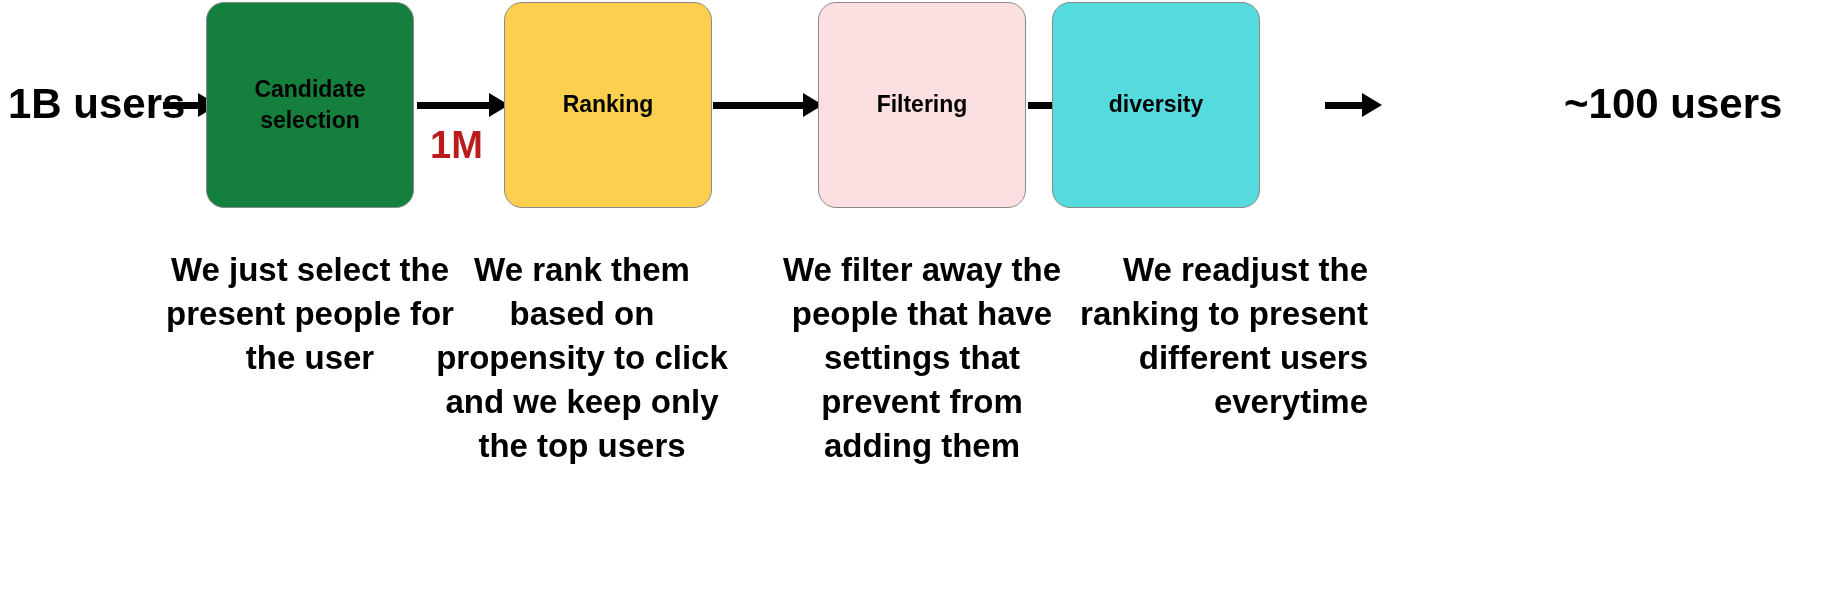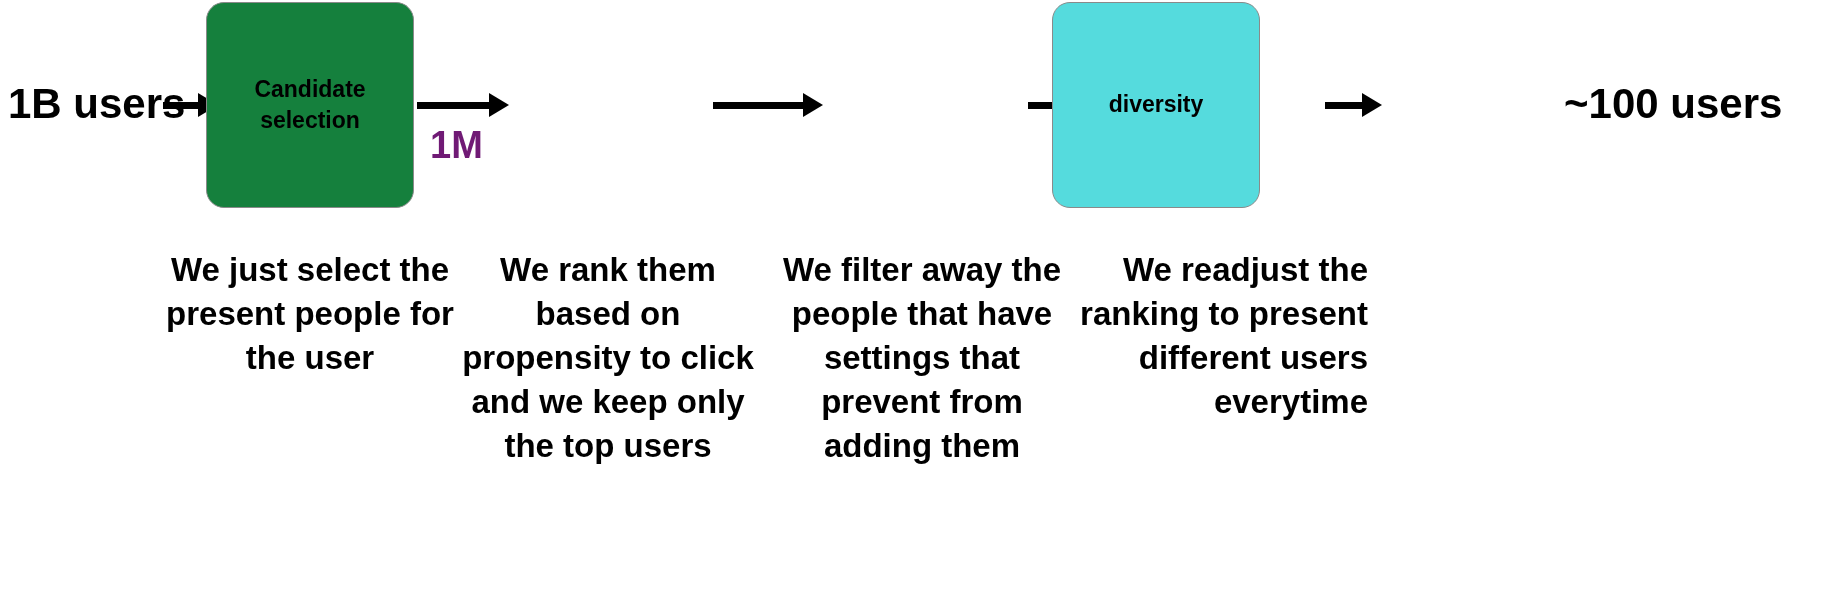--- a/index.html
+++ b/index.html
@@ -61,21 +61,21 @@
   #arrow-2       { left: 713px;  width: 110px; }
   #arrow-3       { left: 1028px; width: 93px; }
   #arrow-out     { left: 1325px; width: 57px; }
 
   
   .flow-count {
     position: absolute;
     font-weight: bold;
     font-size: 38px;
     line-height: 1;
-    color: #701a75;
+    color: #b91c1c;
   }
   #count-1m { left: 430px; top: 126px; }
 
   
   .stage {
     position: absolute;
     top: 2px;
     width: 208px;
     height: 206px;
     border-radius: 18px;
@@ -103,21 +103,21 @@
     position: absolute;
     top: 248px;
     width: 300px;
     font-weight: bold;
     font-size: 33px;
     line-height: 1.33;
     text-align: center;
     color: #000;
   }
   #caption-0 { left: 160px; }
-  #caption-1 { left: 458px; }
+  #caption-1 { left: 432px; }
   #caption-2 { left: 772px; }
   #caption-3 { left: 1068px; text-align: right; }
 </style>
 </head>
 <body>
 
 <div class="canvas">
 
   <div class="endpoint-label" id="label-start">1B users</div>
 
@@ -130,26 +130,32 @@
     <div class="stage-title">Candidate selection</div>
   </div>
 
   <div class="arrow" id="arrow-1">
     <div class="shaft"></div>
     <div class="head"></div>
   </div>
 
   <div class="flow-count" id="count-1m">1M</div>
 
+  <div class="stage" id="stage-1" style="background:#fcd04e;">
+    <div class="stage-title">Ranking</div>
+  </div>
 
   <div class="arrow" id="arrow-2">
     <div class="shaft"></div>
     <div class="head"></div>
   </div>
 
+  <div class="stage" id="stage-2" style="background:#fcdfe0;">
+    <div class="stage-title">Filtering</div>
+  </div>
 
   <div class="arrow" id="arrow-3">
     <div class="shaft"></div>
     <div class="head"></div>
   </div>
 
   <div class="stage" id="stage-3" style="background:#55dbdd;">
     <div class="stage-title">diversity</div>
   </div>
 

